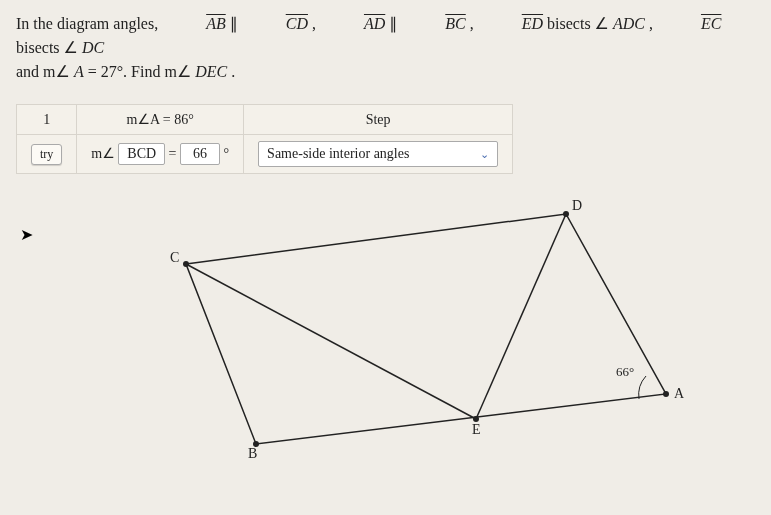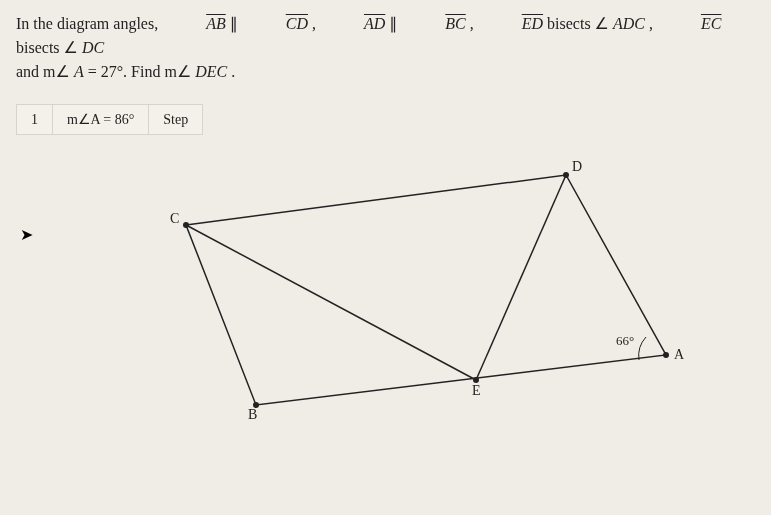--- a/index.html
+++ b/index.html
@@ -126,20 +126,38 @@
   <span>.</span>
 </div>
 
 <table class="proof-table">
   <tbody>
   <tr>
     <td>1</td>
     <td>m∠A = 86°</td>
     <td>Step</td>
   </tr>
+  <tr>
+    <td>
+      <span class="try-btn">try</span>
+    </td>
+    <td>
+      <span>m∠</span>
+      <span class="input-box">BCD</span>
+      <span>=</span>
+      <span class="input-box">66</span>
+      <span>°</span>
+    </td>
+    <td>
+      <span class="dropdown">
+        <span>Same-side interior angles</span>
+        <span class="chevron">⌄</span>
+      </span>
+    </td>
+  </tr>
 </tbody>
   </table>
 
 <span class="cursor-arrow">➤</span>
 
 <div class="diagram-area">
   <svg width="560" height="280" viewBox="0 0 560 280">
     <polygon points="60,80 440,30 540,210 130,260" fill="none" stroke="#222" stroke-width="1.5"></polygon>
     <line x1="60" y1="80" x2="350" y2="235" stroke="#222" stroke-width="1.5"></line>
     <line x1="440" y1="30" x2="350" y2="235" stroke="#222" stroke-width="1.5"></line>
@@ -148,14 +166,14 @@
     <circle cx="540" cy="210" r="3" fill="#222"></circle>
     <circle cx="130" cy="260" r="3" fill="#222"></circle>
     <circle cx="350" cy="235" r="3" fill="#222"></circle>
     <path d="M 520 192 A 28 28 0 0 0 513 215" fill="none" stroke="#222" stroke-width="1"></path>
   </svg>
   <span class="diagram-label" style="left:44px; top:66px;">C</span>
   <span class="diagram-label" style="left:446px; top:14px;">D</span>
   <span class="diagram-label" style="left:548px; top:202px;">A</span>
   <span class="diagram-label" style="left:122px; top:262px;">B</span>
   <span class="diagram-label" style="left:346px; top:238px;">E</span>
-  <span class="diagram-label" style="left:490px; top:188px; font-size:13px;">66°</span>
+  <span class="diagram-label" style="left:490px; top:180px; font-size:13px;">66°</span>
 </div>
 
 </body></html>

